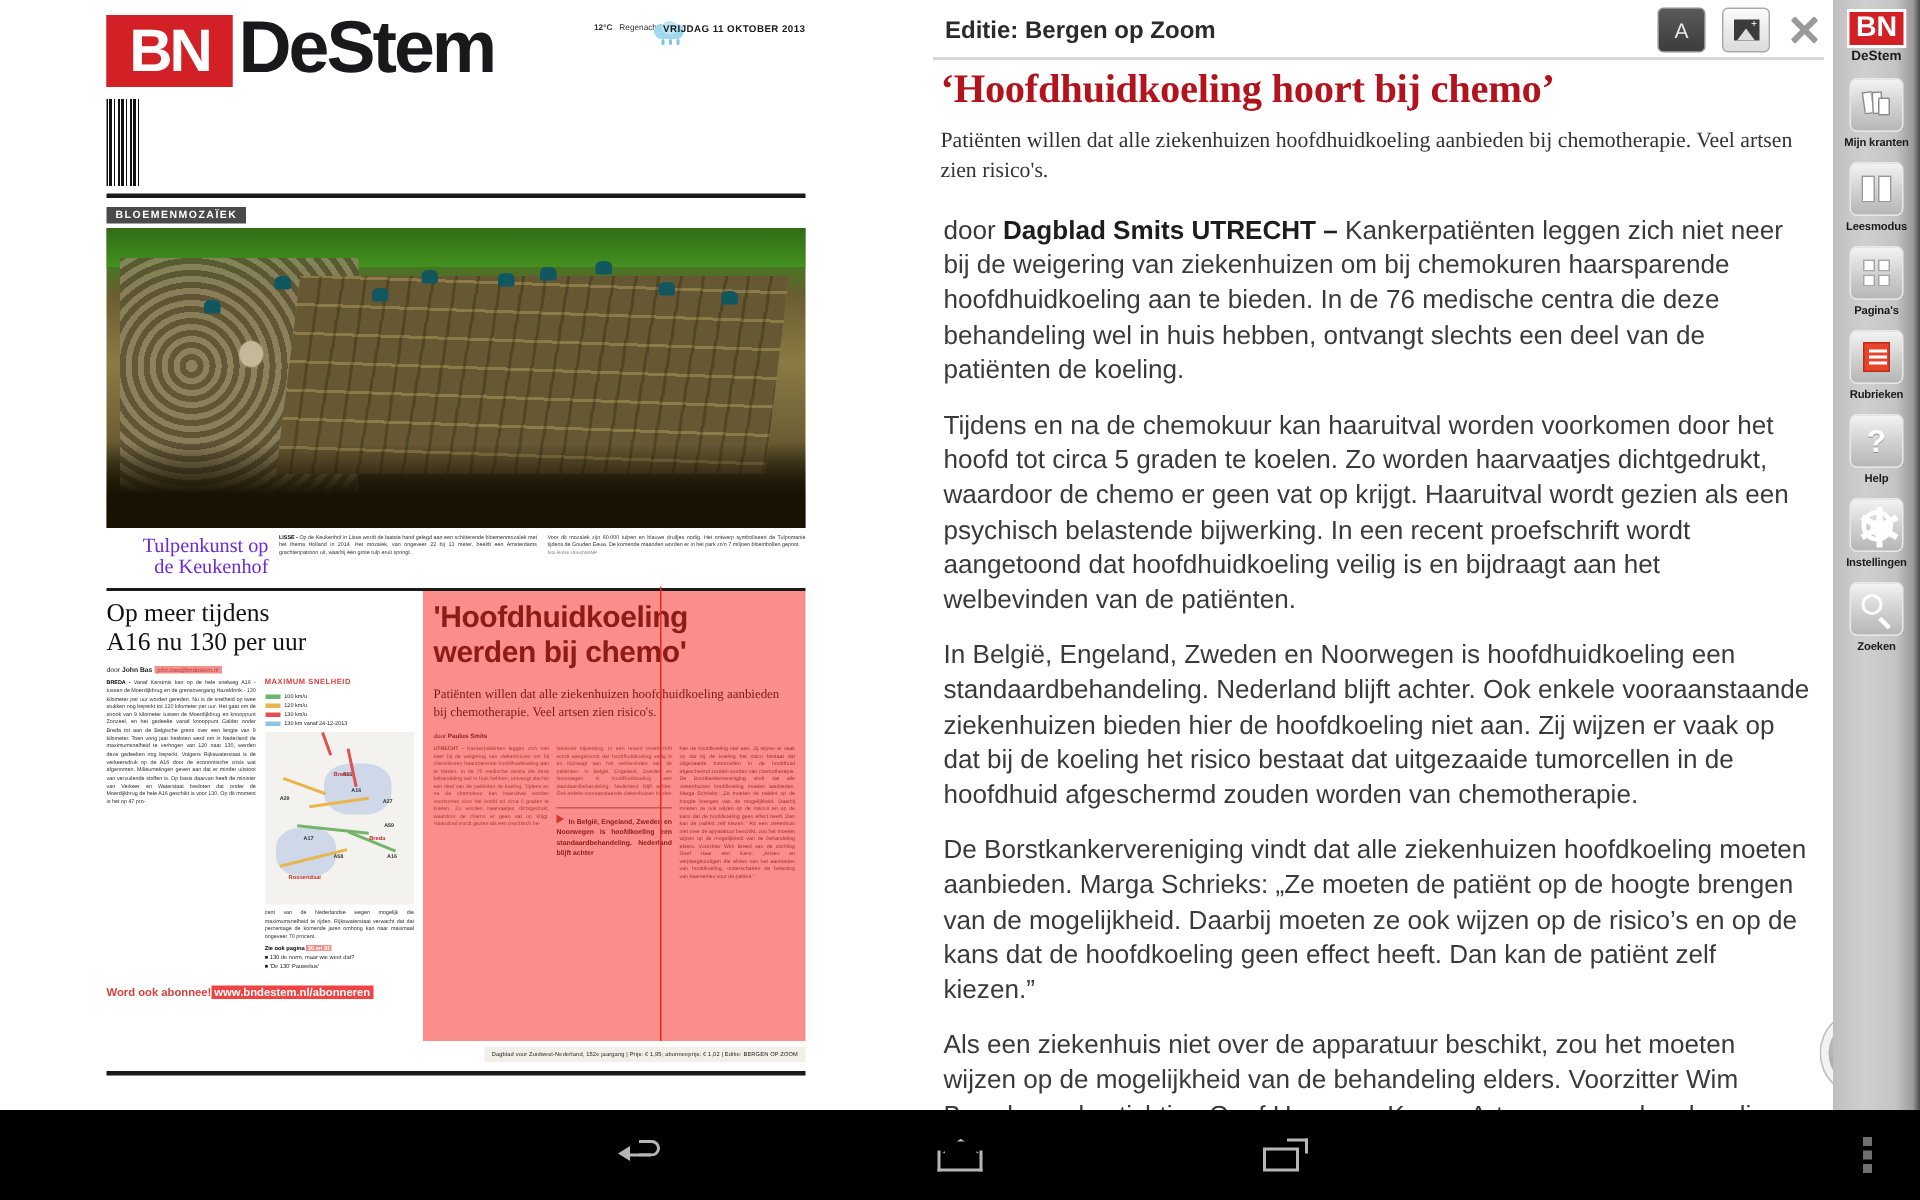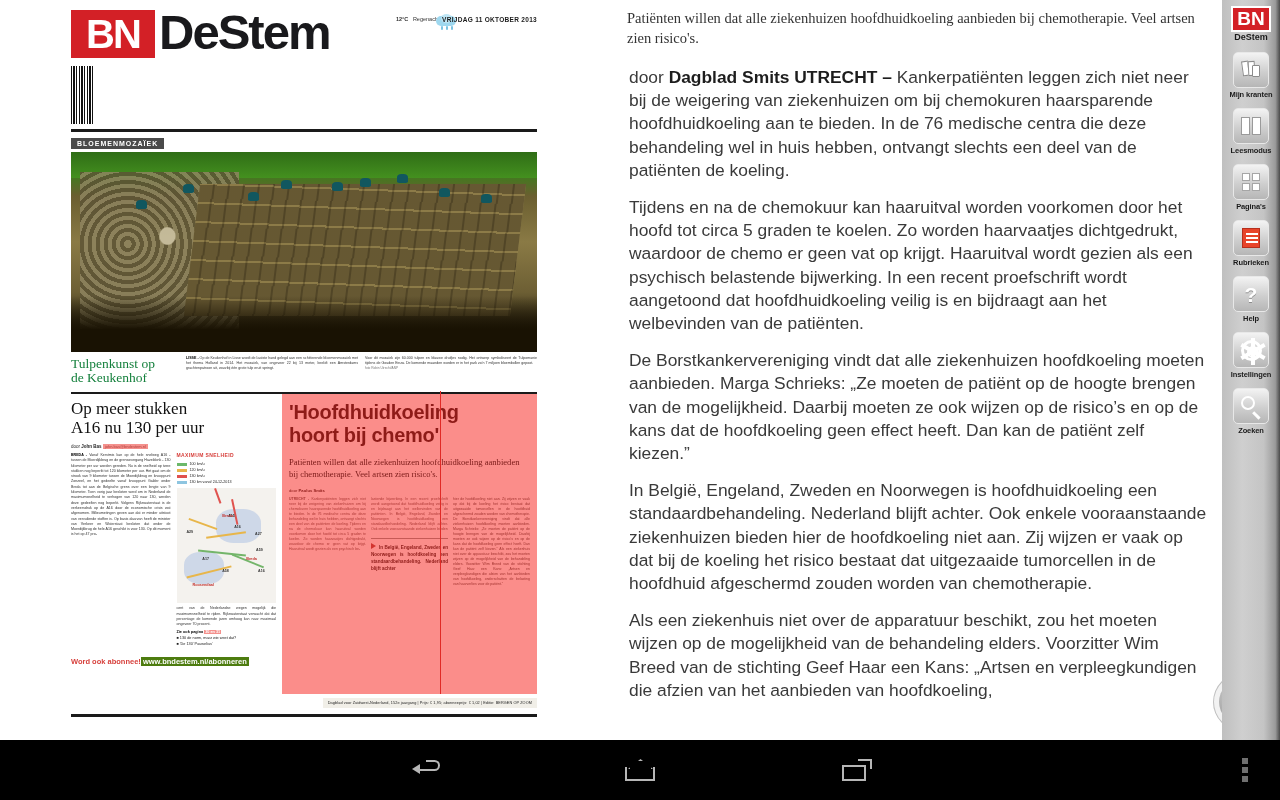--- a/index.html
+++ b/index.html
@@ -58,21 +58,21 @@
   .photo .grass { position: absolute; left: 0; top: 0; width: 100%; height: 26px; background: linear-gradient(180deg,#2f6d16,#44901f); }
   .photo .mosaic { position: absolute; left: 26%; top: 16%; width: 70%; height: 66%;
      background: repeating-linear-gradient(92deg, #9b8a55 0 13px, #7b6c41 13px 15px), repeating-linear-gradient(2deg, rgba(60,50,25,.45) 0 17px, rgba(160,145,95,.25) 17px 19px);
      background-blend-mode: multiply; transform: skewX(-7deg); }
   .photo .swirl { position: absolute; left: 2%; top: 10%; width: 34%; height: 80%;
      background: radial-gradient(ellipse at 55% 40%, #cfc6a8 0 6%, rgba(0,0,0,0) 7%), repeating-radial-gradient(circle at 30% 45%, #8e8460 0 4px, #5d5436 4px 8px); opacity: .85; }
   .photo .worker { position: absolute; width: 11px; height: 9px; background: #11575f; border-radius: 40% 40% 20% 20%; }
   .photo .shadow { position: absolute; left: 0; bottom: 0; width: 100%; height: 56px; background: linear-gradient(180deg, rgba(20,14,4,0) 0%, #191203 60%); }
 
   .cap-row { display: flex; margin: 4px 5px 0 5px; gap: 7px; }
-  .cap-head { width: 108px; font-family: "Liberation Serif", serif; font-size: 13.5px; line-height: 14px; color: #15803d; padding-top: 1px; }
+  .cap-head { width: 108px; font-family: "Liberation Serif", serif; font-size: 13.5px; line-height: 14px; text-align: right; color: #6d28d9; padding-top: 1px; }
   .cap-col { flex: 1; font-size: 3.6px; line-height: 5.2px; color: #333; text-align: justify; }
   .cap-col b { color: #000; }
   .cap-credit { font-size: 3.2px; color: #777; }
   .rule-thin { height: 2px; background: #1a1a1a; margin: 7px 5px 0 5px; }
 
   
   .bottom { display: flex; margin: 0 5px; gap: 6px; height: 300px; }
   .art-left { width: 205px; }
   .art-left h2 { font-family: "Liberation Serif", serif; font-size: 17px; line-height: 19px; font-weight: normal; color: #111; margin-top: 5px; }
   .byline { font-size: 4.5px; margin-top: 6px; color: #222; }
@@ -87,21 +87,21 @@
   .mapbox { margin-top: 3px; height: 115px; position: relative; background: #f4f2ee; overflow: hidden; }
   .mapbox .rd { position: absolute; background: #e8b64a; height: 1.6px; }
   .mapbox .rdg { position: absolute; background: #74b56a; height: 1.6px; }
   .mapbox .rdr { position: absolute; background: #e0524e; height: 1.6px; }
   .mapbox .blob { position: absolute; background: rgba(160,185,225,.45); border-radius: 40%; }
   .mapbox .lbl { position: absolute; font-size: 3.6px; color: #333; font-weight: bold; }
   .mapbox .lblr { position: absolute; font-size: 3.8px; color: #c2322e; font-weight: bold; }
   .seeal { margin-top: 3px; font-size: 3.8px; line-height: 5.6px; color: #222; }
   .seeal .hl { background: #f4918d; color: #fff; padding: 0 1px; font-weight: bold; }
   .abon { margin-top: 10px; font-size: 7.5px; font-weight: bold; color: #d7403c; }
-  .abon .url { background: #4d7c0f; color: #fff; padding: 0 2px; }
+  .abon .url { background: #ef4444; color: #fff; padding: 0 2px; }
 
   .art-right { flex: 1; background: #fb8d8a; padding: 7px 7px 4px 7px; position: relative; }
   .art-right h2 { font-family: "Liberation Sans", sans-serif; font-size: 20px; line-height: 23px; font-weight: bold; color: #8e1b18; letter-spacing: -.3px; }
   .art-right .lead { font-family: "Liberation Serif", serif; font-size: 8.6px; line-height: 12px; color: #7a1a18; margin-top: 9px; }
   .art-right .byl { font-size: 4.2px; color: #8e1b18; margin-top: 8px; }
   .art-right .byl b { font-weight: bold; }
   .ar-cols { display: flex; gap: 5px; margin-top: 4px; }
   .ar-col { flex: 1; font-size: 3.5px; line-height: 5px; color: #b03b37; text-align: justify; }
   .ar-col.darker { color: #a33430; }
   .pull { margin-top: 6px; border-top: .6px solid #c65a56; padding-top: 4px; font-size: 4.6px; line-height: 7px; font-weight: bold; color: #8e1b18; }
@@ -252,21 +252,21 @@
           <div class="cap-credit">foto Robin Utrecht/ANP</div>
         </div>
       </div>
       <div class="rule-thin"></div>
 
       
       <div class="bottom">
 
         <div class="art-left">
           <h2>
-            <span>Op meer stukken</span><br>
+            <span>Op meer tijdens</span><br>
             <span>A16 nu 130 per uur</span>
           </h2>
           <div class="byline">
             <span>door </span><b>John Bas</b>
             <div class="bylink">john.bas@bndestem.nl</div>
           </div>
           <div class="cols2">
             <div class="col">
               <b>BREDA -</b>
               <span>Vanaf Kerstmis kan op de hele snelweg A16 - tussen de Moerdijkbrug en de grensovergang Hazeldonk - 130 kilometer per uur worden gereden. Nu is de snelheid op twee stukken nog beperkt tot 120 kilometer per uur. Het gaat om de strook van 9 kilometer tussen de Moerdijkbrug en knooppunt Zonzeel, en het gedeelte vanaf knooppunt Galder onder Breda tot aan de Belgische grens over een lengte van 9 kilometer. Toen vorig jaar besloten werd om in Nederland de maximumsnelheid te verhogen van 120 naar 130, werden deze gedeelten nog beperkt. Volgens Rijkswaterstaat is de verkeersdruk op de A16 door de economische crisis wat afgenomen. Milieumetingen geven aan dat er minder uitstoot van vervuilende stoffen is. Op basis daarvan heeft de minister van Verkeer en Waterstaat besloten dat onder de Moerdijkbrug de hele A16 geschikt is voor 130. Op dit moment is het op 47 pro-</span>
@@ -317,21 +317,21 @@
           </div>
           <div class="abon">
             <span>Word ook abonnee!</span><span class="url">www.bndestem.nl/abonneren</span>
           </div>
         </div>
 
         <div class="art-right">
           <div class="redline"></div>
           <h2>
             <span>'Hoofdhuidkoeling</span><br>
-            <span>hoort bij chemo'</span>
+            <span>werden bij chemo'</span>
           </h2>
           <div class="lead">Patiënten willen dat alle ziekenhuizen hoofdhuidkoeling aanbieden bij chemotherapie. Veel artsen zien risico's.</div>
           <div class="byl">
             <span>door </span><b>Paulus Smits</b>
           </div>
           <div class="ar-cols">
             <div class="ar-col">
               <b>UTRECHT -</b>
               <span>Kankerpatiënten leggen zich niet neer bij de weigering van ziekenhuizen om bij chemokuren haarsparende hoofdhuidkoeling aan te bieden. In de 76 medische centra die deze behandeling wel in huis hebben, ontvangt slechts een deel van de patiënten de koeling. Tijdens en na de chemokuur kan haaruitval worden voorkomen door het hoofd tot circa 5 graden te koelen. Zo worden haarvaatjes dichtgedrukt, waardoor de chemo er geen vat op krijgt. Haaruitval wordt gezien als een psychisch be-</span>
             </div>
@@ -350,30 +350,49 @@
       </div>
 
       <div class="footer-bar">
         <div class="fb">Dagblad voor Zuidwest-Nederland, 152e jaargang | Prijs: € 1,95; abonneeprijs: € 1,02 | Editie: BERGEN OP ZOOM</div>
       </div>
       <div class="page-bottom-rule"></div>
     </div>
   </div>
 
   <div class="reader">
-
+    <div class="reader-head">
+      <div class="reader-title">Editie: Bergen op Zoom</div>
+      <div class="tbtn tbtn-a">
+        <span>A</span>
+      </div>
+      <div class="tbtn tbtn-img">
+        <span class="ic-img">
+            <span class="plus">+</span>
+          </span>
+      </div>
+      <div class="tbtn tbtn-close">
+        <span class="ic-x">
+            <b></b>
+            <b></b>
+          </span>
+      </div>
+      <div class="head-underline"></div>
+    </div>
+
+    <div class="art-title">‘Hoofdhuidkoeling hoort bij chemo’</div>
     <div class="art-lead">Patiënten willen dat alle ziekenhuizen hoofdhuidkoeling aanbieden bij chemotherapie. Veel artsen zien risico's.</div>
 
     <div class="art-body">
       <p>
         <span>door </span><b>Dagblad Smits UTRECHT –</b><span> Kankerpatiënten leggen zich niet neer bij de weigering van ziekenhuizen om bij chemokuren haarsparende hoofdhuidkoeling aan te bieden. In de 76 medische centra die deze behandeling wel in huis hebben, ontvangt slechts een deel van de patiënten de koeling.</span>
       </p>
       <p>Tijdens en na de chemokuur kan haaruitval worden voorkomen door het hoofd tot circa 5 graden te koelen. Zo worden haarvaatjes dichtgedrukt, waardoor de chemo er geen vat op krijgt. Haaruitval wordt gezien als een psychisch belastende bijwerking. In een recent proefschrift wordt aangetoond dat hoofdhuidkoeling veilig is en bijdraagt aan het welbevinden van de patiënten.</p>
+      <p>In België, Engeland, Zweden en Noorwegen is hoofdhuidkoeling een standaardbehandeling. Nederland blijft achter. Ook enkele vooraanstaande ziekenhuizen bieden hier de hoofdkoeling niet aan. Zij wijzen er vaak op dat bij de koeling het risico bestaat dat uitgezaaide tumorcellen in de hoofdhuid afgeschermd zouden worden van chemotherapie.</p>
       <p>De Borstkankervereniging vindt dat alle ziekenhuizen hoofdkoeling moeten aanbieden. Marga Schrieks: „Ze moeten de patiënt op de hoogte brengen van de mogelijkheid. Daarbij moeten ze ook wijzen op de risico’s en op de kans dat de hoofdkoeling geen effect heeft. Dan kan de patiënt zelf kiezen.”</p>
-      <p>In België, Engeland, Zweden en Noorwegen is hoofdhuidkoeling een standaardbehandeling. Nederland blijft achter. Ook enkele vooraanstaande ziekenhuizen bieden hier de hoofdkoeling niet aan. Zij wijzen er vaak op dat bij de koeling het risico bestaat dat uitgezaaide tumorcellen in de hoofdhuid afgeschermd zouden worden van chemotherapie.</p>
       <p>Als een ziekenhuis niet over de apparatuur beschikt, zou het moeten wijzen op de mogelijkheid van de behandeling elders. Voorzitter Wim Breed van de stichting Geef Haar een Kans: „Artsen en verpleegkundigen die afzien van het aanbieden van hoofdkoeling,</p>
     </div>
   </div>
 
   <div class="zoom-badge">
     <div class="inner">97%</div>
   </div>
 
   <div class="sidebar">
     <div class="sb-logo">

